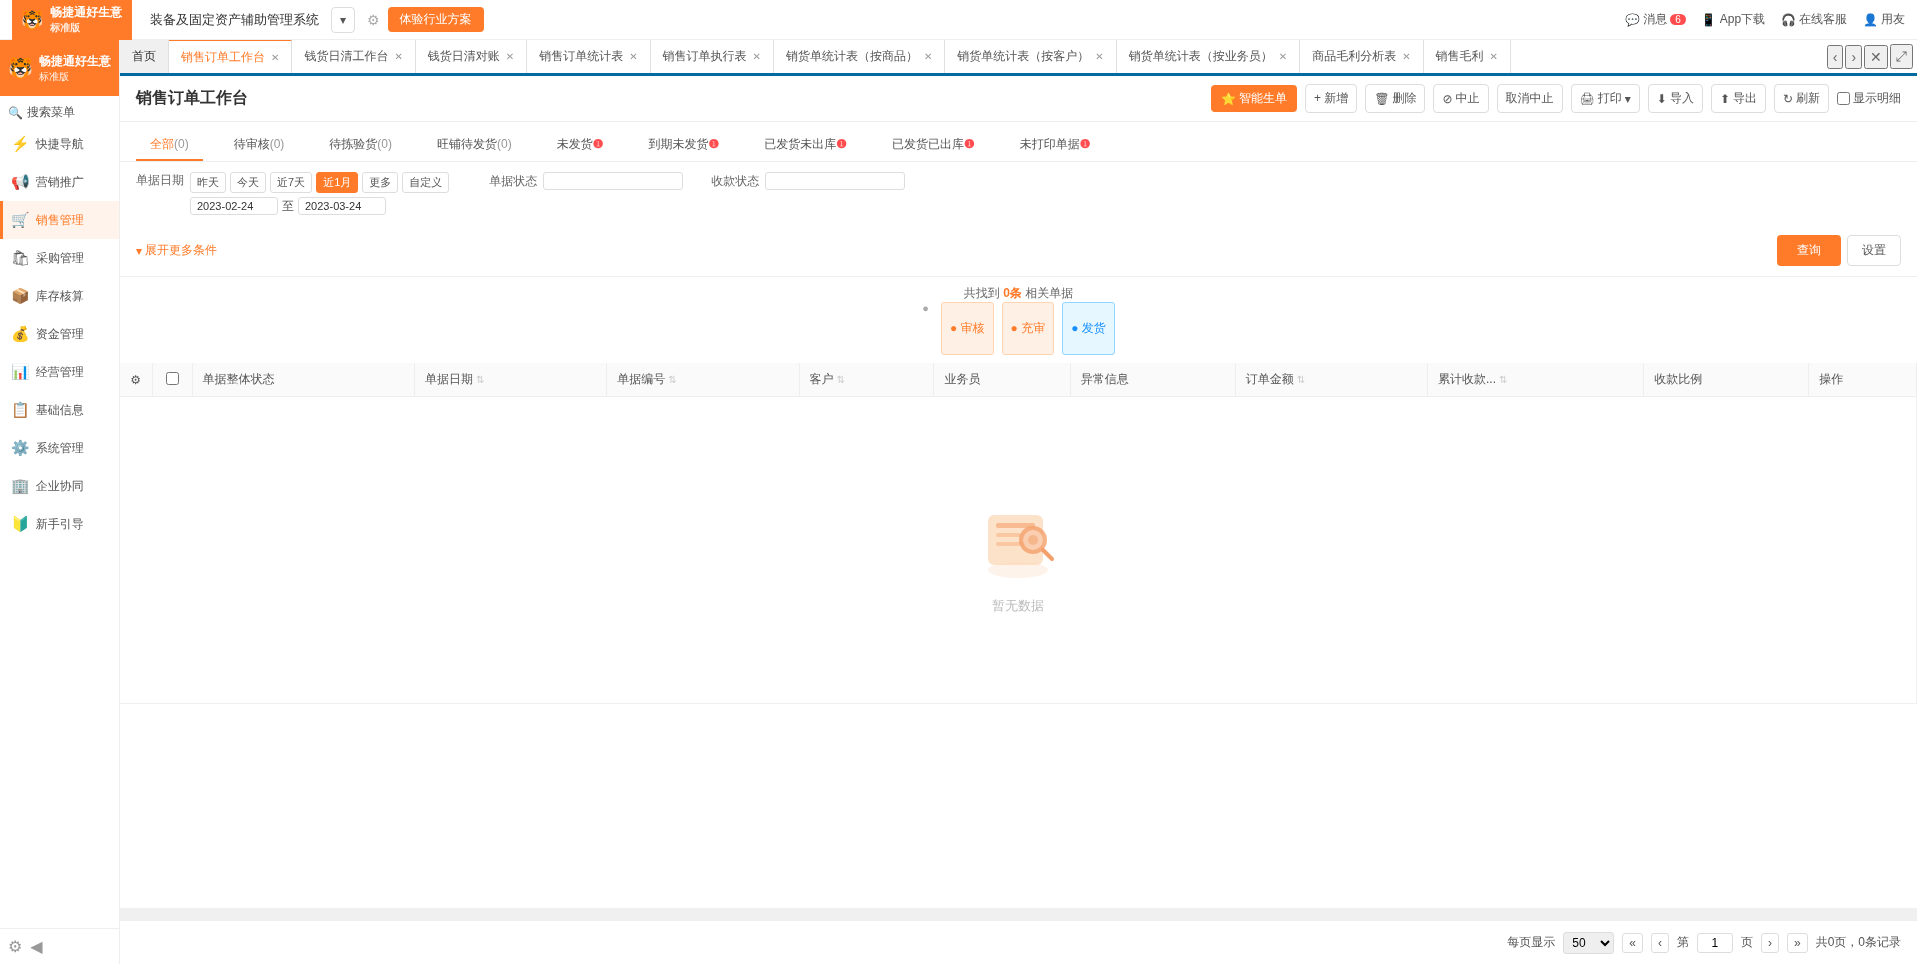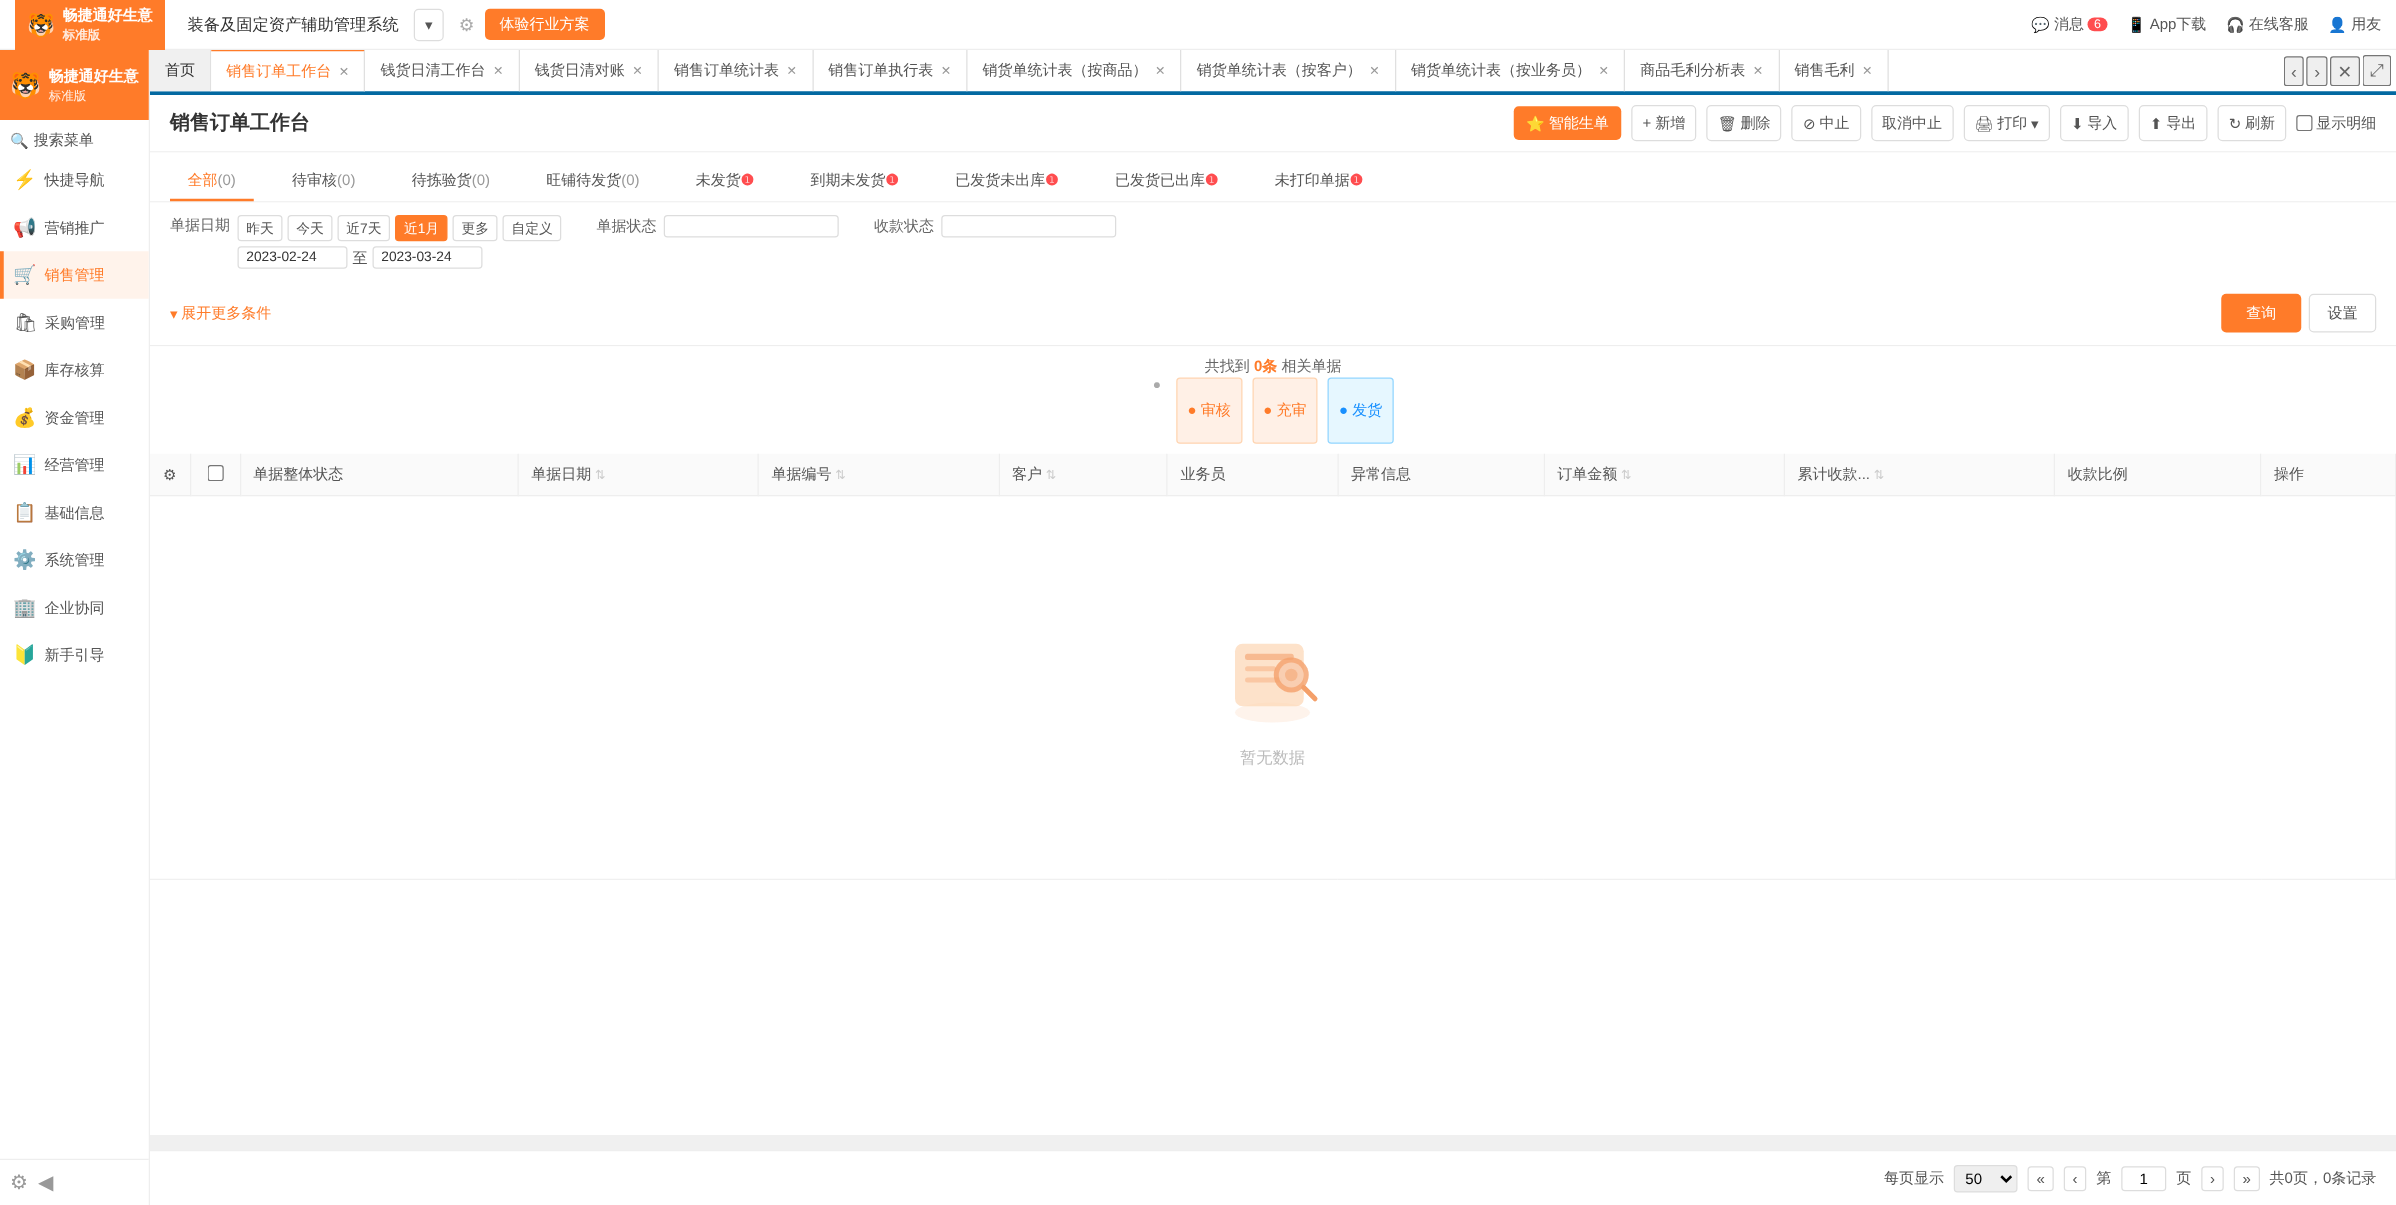--- a/index.html
+++ b/index.html
@@ -591,21 +591,21 @@
                 <button class="date-btn">更多</button>
                 <button class="date-btn">自定义</button>
               </div>
               <div style="display:flex;align-items:center;gap:4px;">
                 <input type="text" class="date-input" value="2023-02-24" style="">
                 <span>至</span>
                 <input type="text" class="date-input" value="2023-03-24" style="">
               </div>
             </div>
           </div>
-          <div class="search-field" style="margin-left:20px;">
+          <div class="search-field" style="margin-left:32px;">
             <label>单据状态</label>
             <div style="position:relative;display:inline-block;">
               <select class="search-select">
                 <option value=""></option>
               </select>
             </div>
           </div>
           <div class="search-field" style="margin-left:20px;">
             <label>收款状态</label>
             <div style="position:relative;display:inline-block;">

